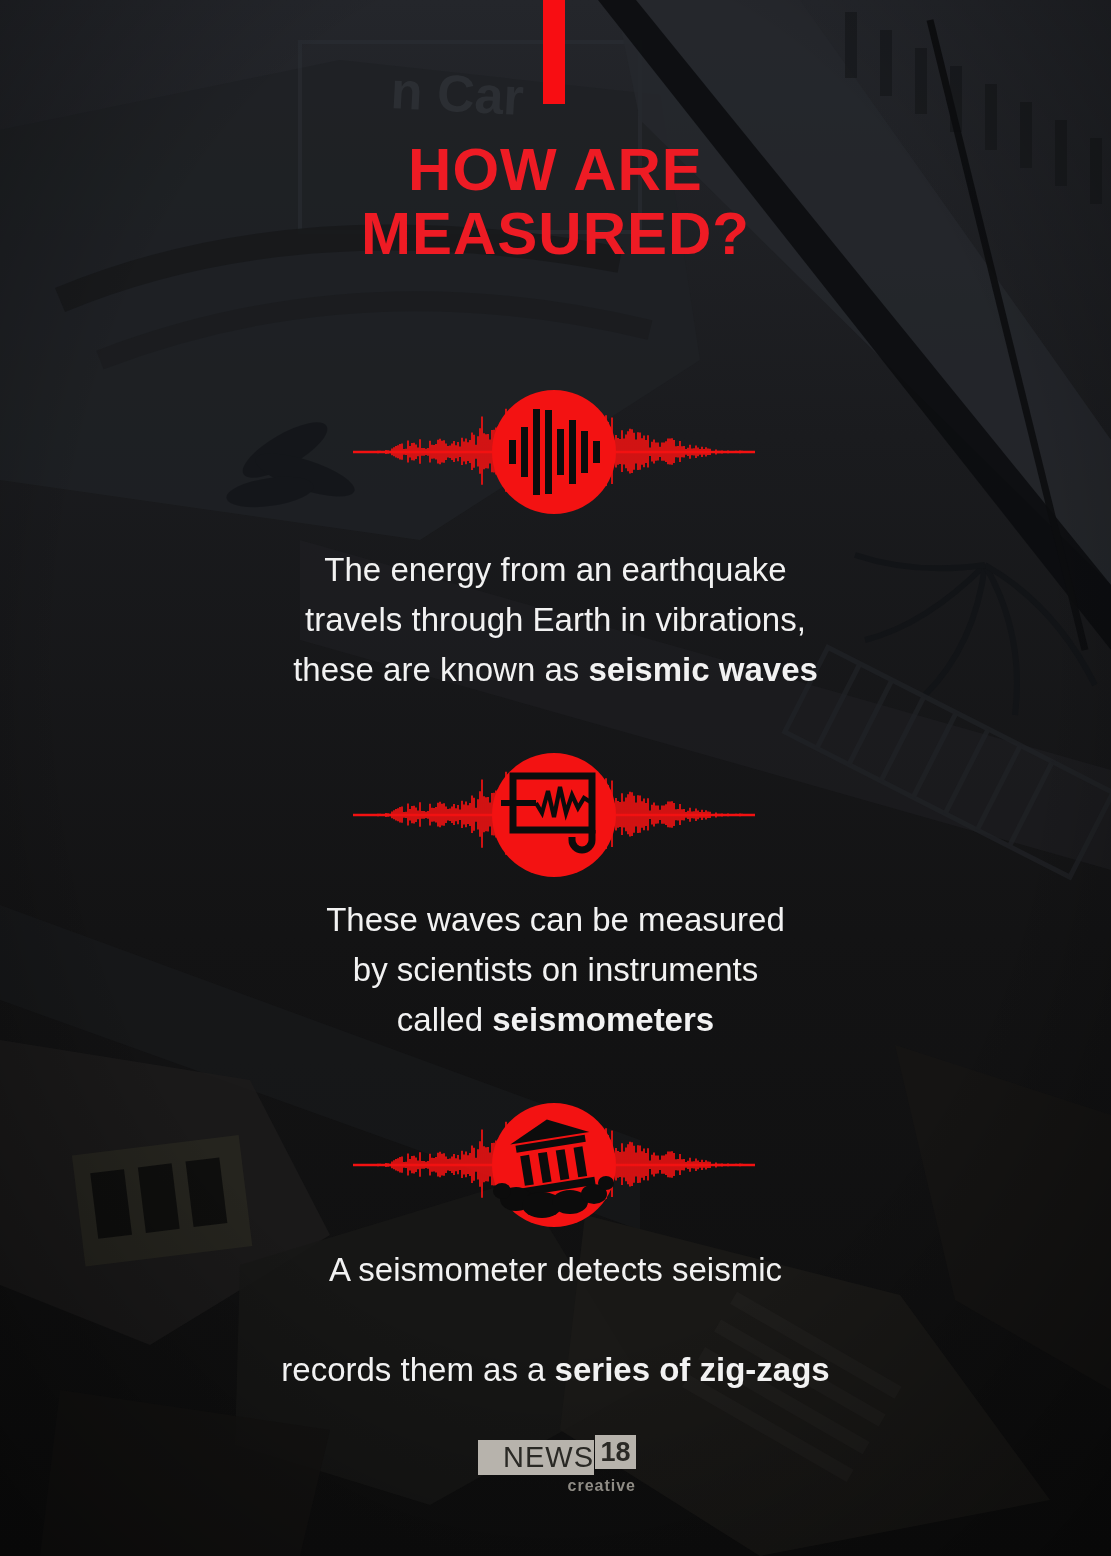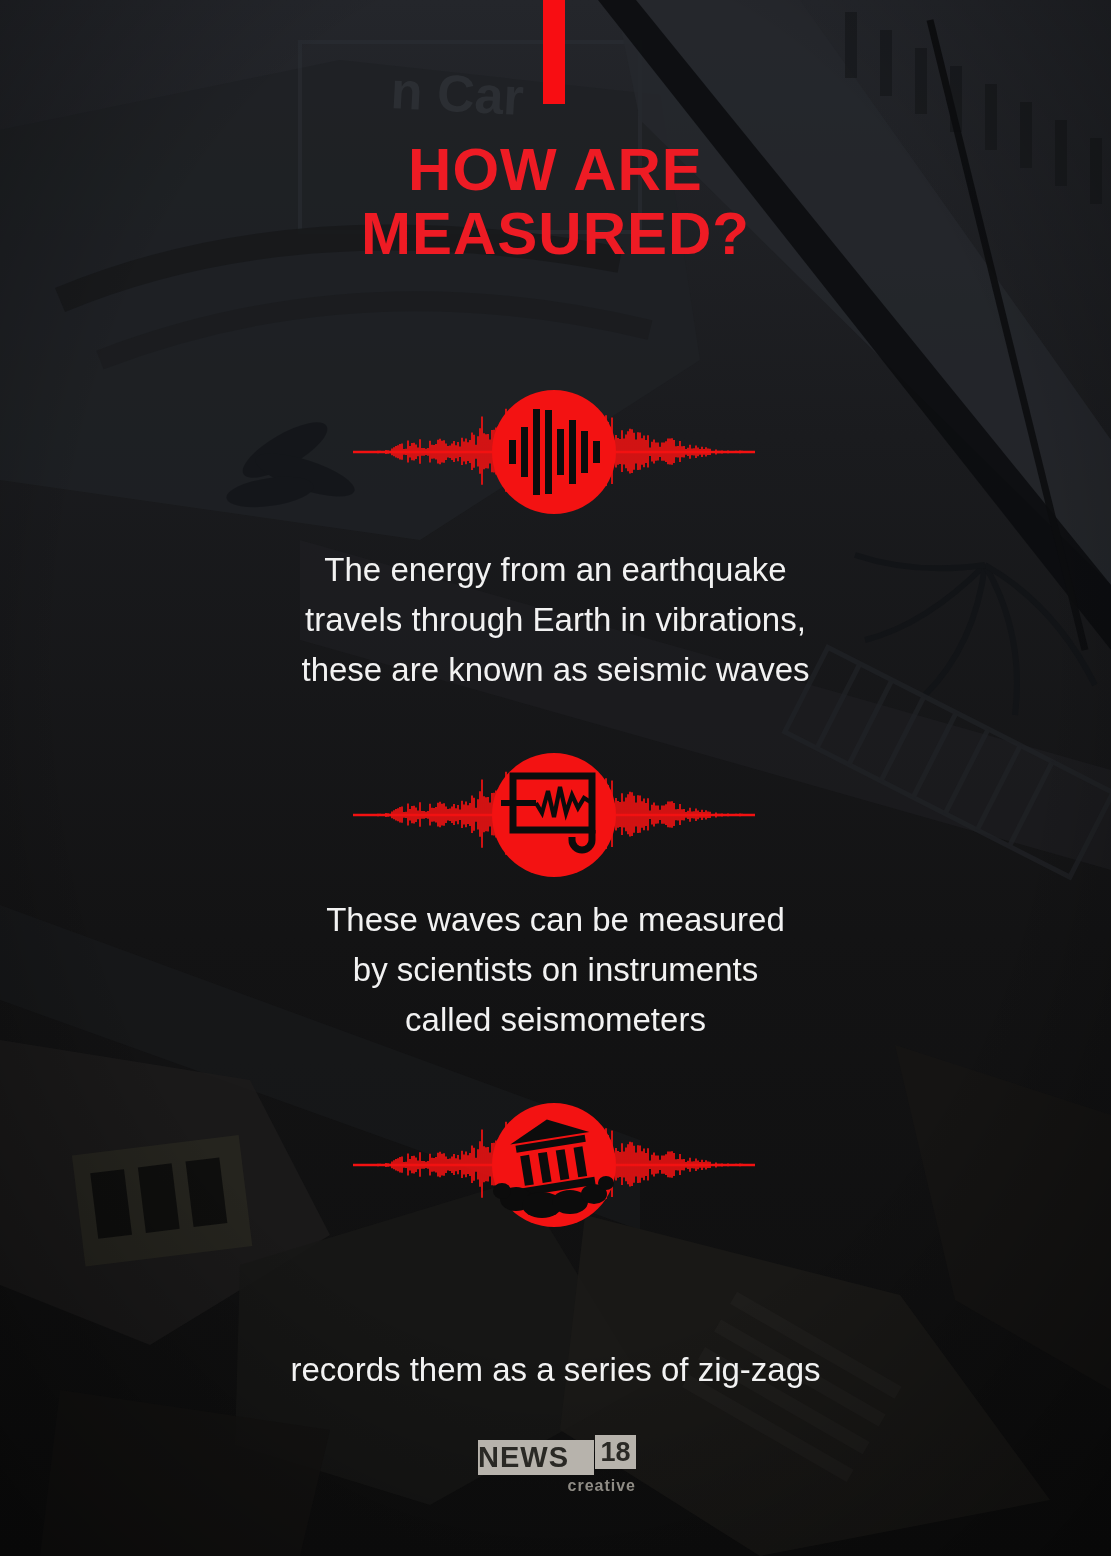--- a/index.html
+++ b/index.html
@@ -13,26 +13,26 @@
          font-weight:bold;letter-spacing:1px;}
   .wave-row{position:absolute;left:353px;width:402px;height:140px;}
   .wave{display:block;}
   .baseline{stroke:var(--icon-red,#f31212);stroke-width:2.4;}
   .spikes{stroke:var(--icon-red,#f31212);stroke-width:1.7;fill:none;}
   .dot{fill:var(--icon-red,#f31212);}
   .glyph-fill{fill:#0c0c0c;}
   .glyph-stroke{stroke:#0c0c0c;fill:none;}
   .copy{position:absolute;left:0;width:100%;margin:0;text-align:center;
         color:var(--text-white,#f2f2f2);font-size:33px;line-height:50px;font-weight:normal;}
-  .copy b{font-weight:normal;}
+  .copy b{font-weight:bold;}
   .logo{position:absolute;left:478px;top:1428px;width:158px;height:66px;}
   .news-box{position:absolute;left:0;top:12px;width:116px;height:35px;
             background:var(--logo-gray,#b7b3ac);color:var(--logo-dark,#2a2925);
-            display:flex;align-items:center;justify-content:flex-start;
-            font-weight:bold;font-size:29px;letter-spacing:1px;}
+            display:flex;align-items:center;justify-content:flex-end;
+            font-weight:normal;font-size:29px;letter-spacing:1px;}
   .n18-box{position:absolute;left:117px;top:0;width:41px;height:34px;
            background:var(--logo-gray,#b7b3ac);color:var(--logo-dark,#2a2925);
            display:flex;align-items:center;justify-content:center;
            font-weight:bold;font-size:27px;margin-top:7px;}
   .creative{position:absolute;right:0;top:49px;color:var(--logo-sub,#8f8c85);
             font-weight:bold;font-size:16px;letter-spacing:1px;}
 </style>
 </head>
 <body>
 
@@ -181,21 +181,21 @@
         <ellipse cx="-38" cy="34" rx="16" ry="12"></ellipse>
         <ellipse cx="-12" cy="40" rx="20" ry="13"></ellipse>
         <ellipse cx="16" cy="37" rx="18" ry="12"></ellipse>
         <ellipse cx="40" cy="29" rx="13" ry="10"></ellipse>
         <ellipse cx="-52" cy="26" rx="9" ry="8"></ellipse>
         <ellipse cx="52" cy="18" rx="8" ry="7"></ellipse>
       </g>
     </svg>
   </div>
   <p class="copy" style="top:1245px">
-    <br>
+    <span>A seismometer detects seismic</span><br>
     <br>
     <span>records them as a </span><b>series of zig-zags</b>
   </p>
 
   <footer class="logo">
     <div class="news-box">
       <span>NEWS</span>
     </div>
     <div class="n18-box">
       <span>18</span>

